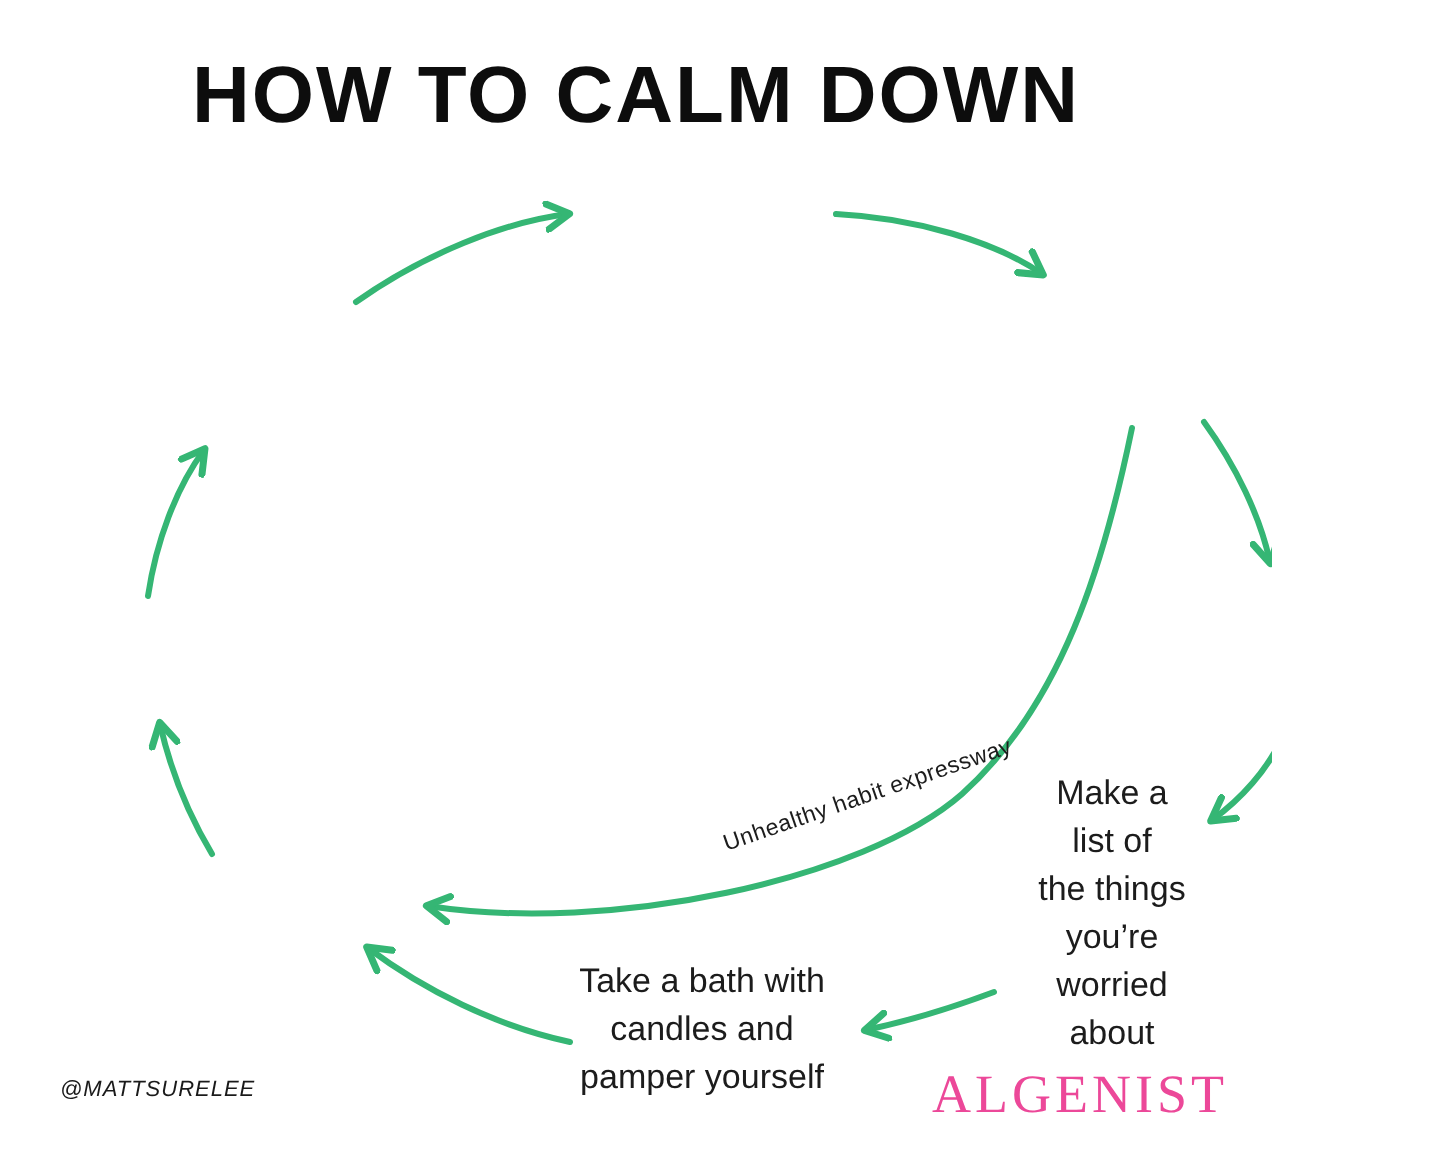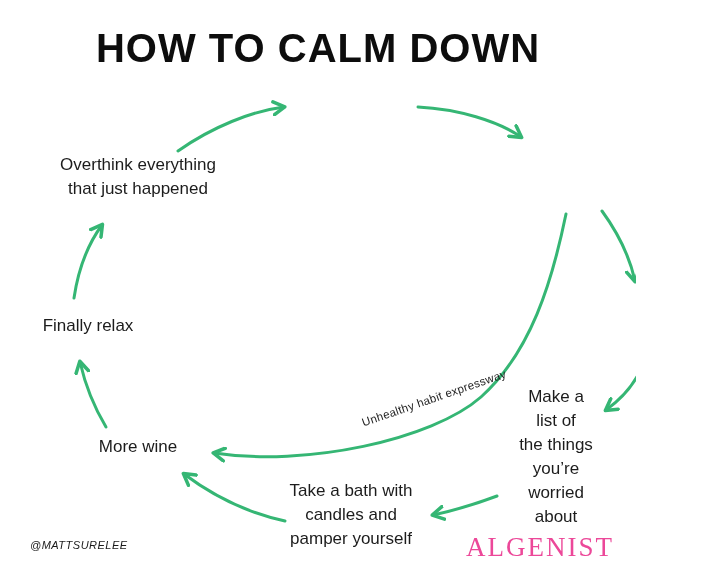--- a/index.html
+++ b/index.html
@@ -96,23 +96,19 @@
       <path d="M566,214 C552,282 531,352 481,397 C432,440 305,467 214,453" marker-end="url(#ah)"></path>
     </g>
   </svg>
 
   <div class="node node-make-list">Make a list of
 the things you’re
 worried about</div>
   <div class="node node-take-bath">Take a bath with
 candles and
 pamper yourself</div>
-  <div class="node node-more-wine">More wine</div>
-  <div class="node node-finally-relax">Finally relax</div>
-  <div class="node node-overthink">Overthink everything
-that just happened</div>
 
   <div class="expressway-label">Unhealthy habit expressway</div>
 
   <div class="credit">@MATTSURELEE</div>
   <div class="brand">ALGENIST</div>
 
 </div>
 
 </body></html>

